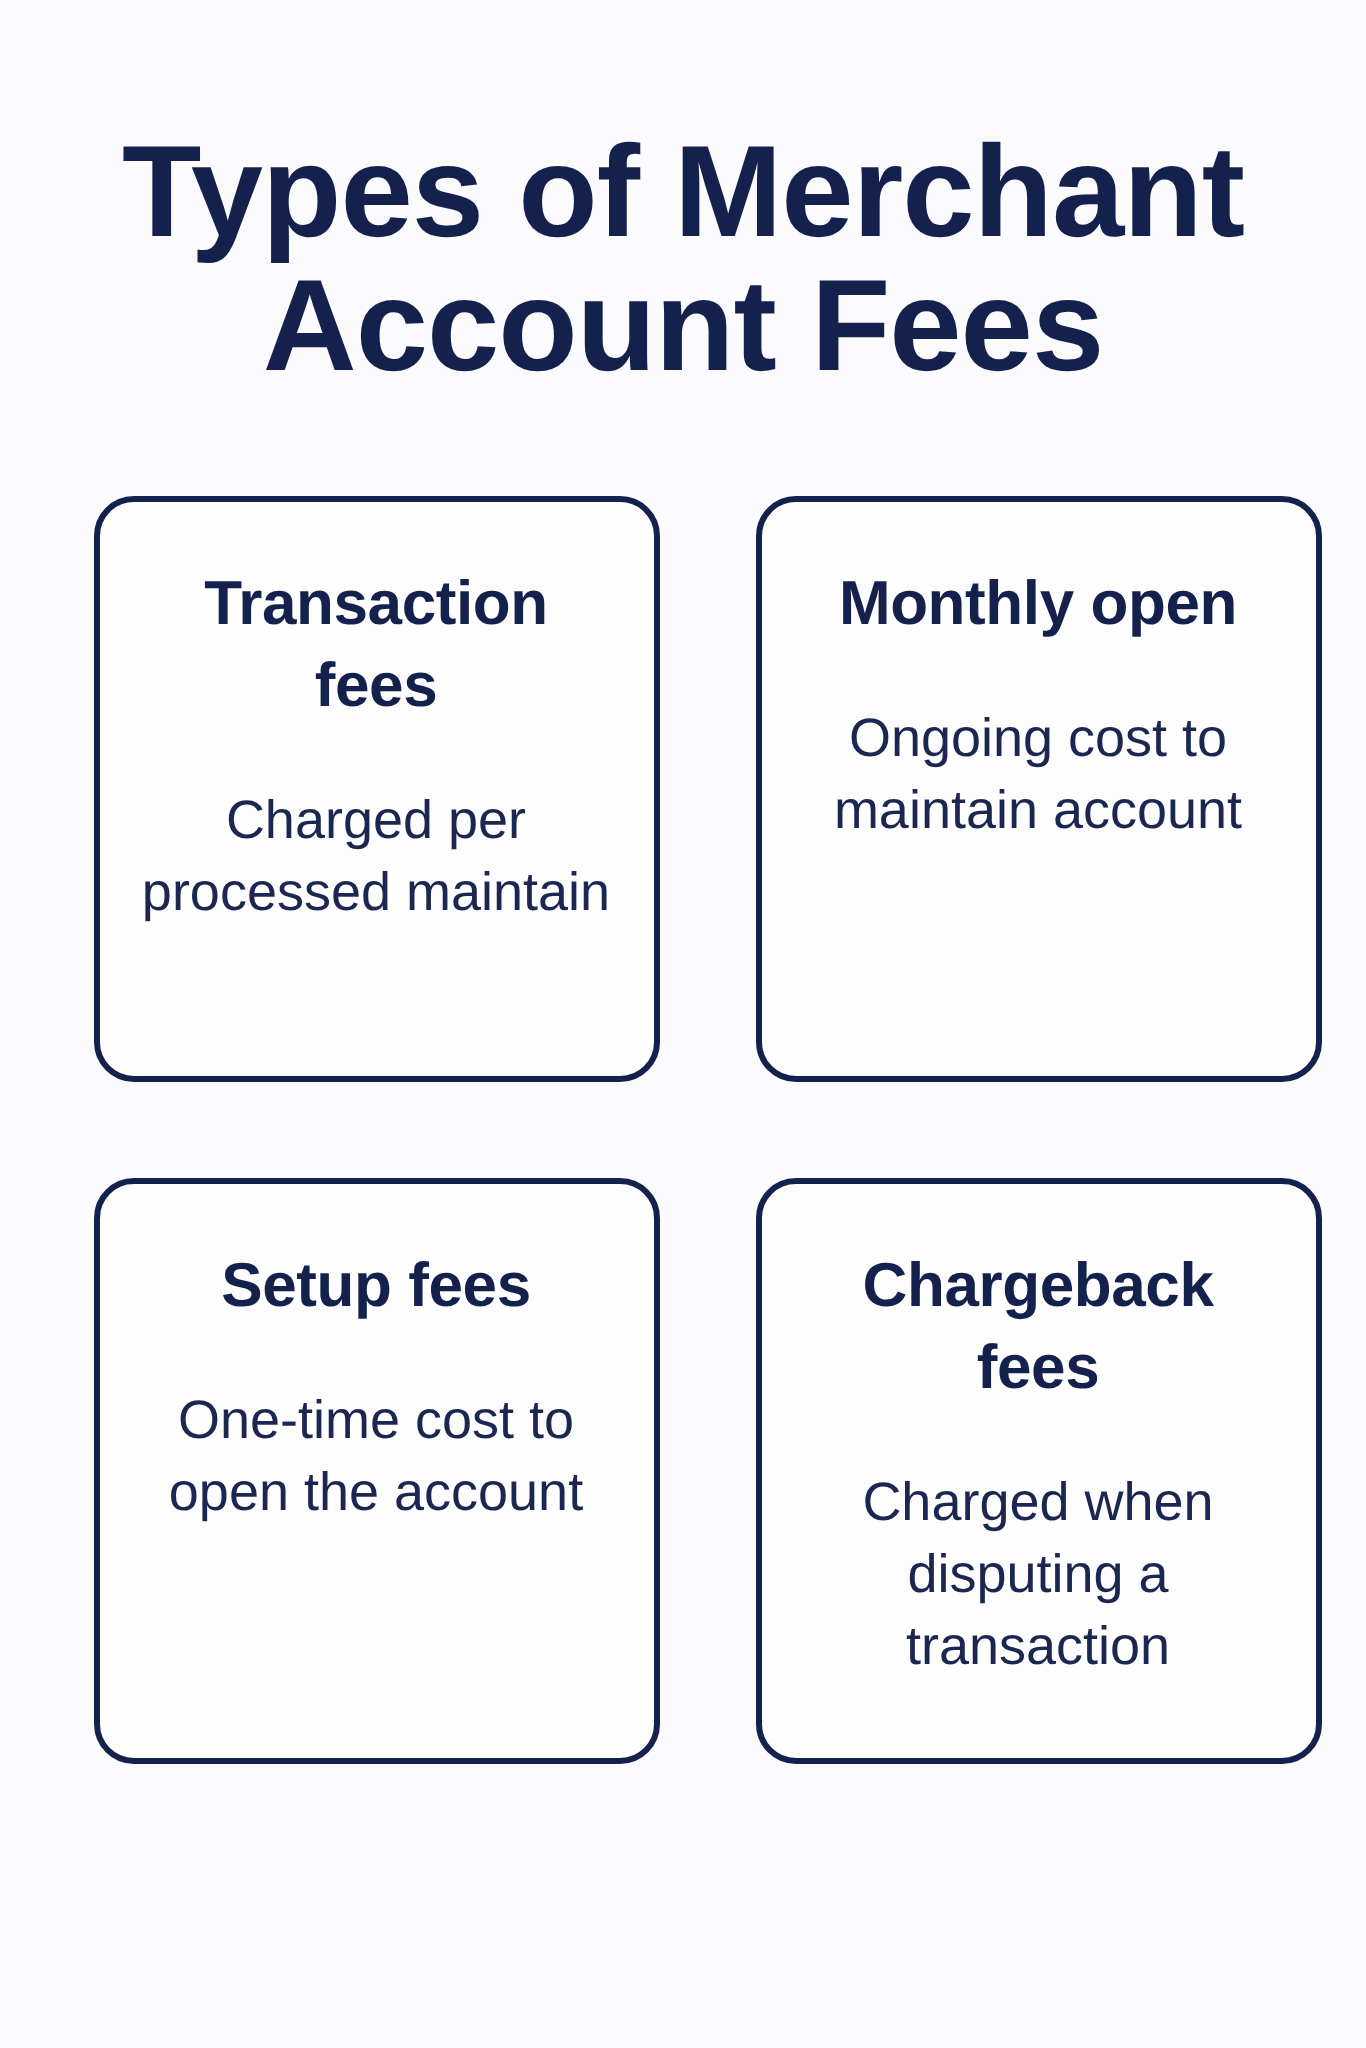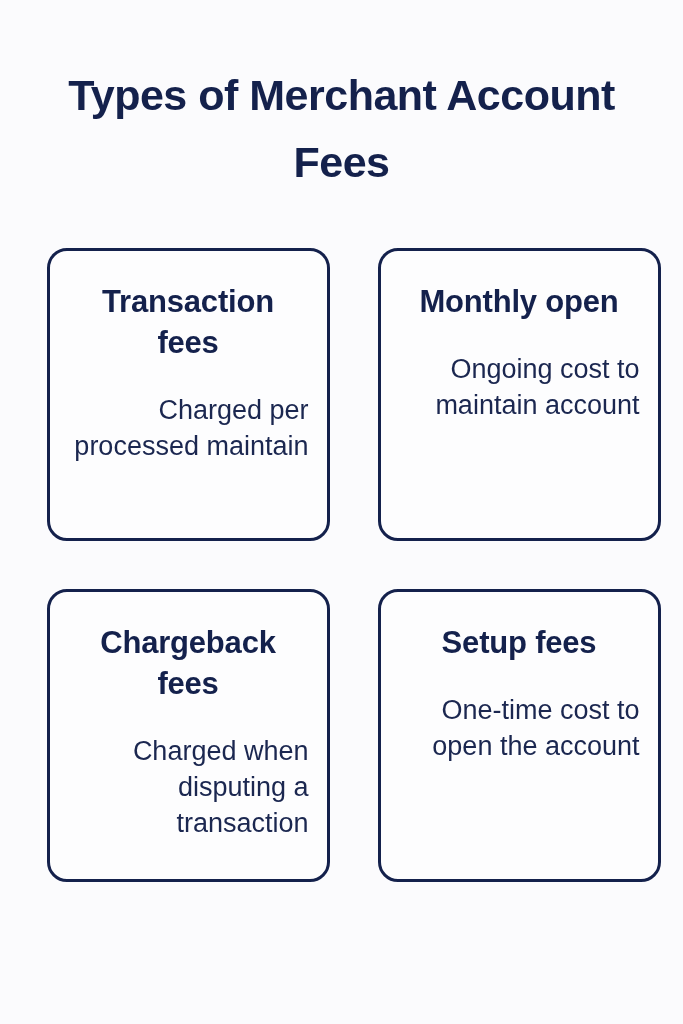--- a/index.html
+++ b/index.html
@@ -24,21 +24,21 @@
     background: #fbfbfd;
   }
 
   .page-title {
     margin: 0;
     padding: 0 60px;
     box-sizing: border-box;
     width: 100%;
     text-align: center;
     color: #14214c;
-    font-size: 43px;
+    font-size: 65px;
     font-weight: bold;
     line-height: 67px;
     letter-spacing: -0.5px;
     padding-top: 62px;
   }
 
   .card-grid {
     margin-top: 52px;
     width: 590px;
     display: grid;
@@ -66,21 +66,21 @@
     color: #14214c;
     font-size: 31px;
     font-weight: bold;
     line-height: 41px;
     letter-spacing: -0.2px;
   }
 
   .card-body {
     margin: 0;
     margin-top: 29px;
-    text-align: right;
+    text-align: center;
     color: #1b2750;
     font-size: 27px;
     font-weight: normal;
     line-height: 36px;
   }
 </style>
 </head>
 <body>
 
 <div class="infographic">
@@ -93,23 +93,23 @@
       <div class="card-heading">Transaction fees</div>
       <div class="card-body">Charged per processed maintain</div>
     </div>
 
     <div class="card">
       <div class="card-heading">Monthly open</div>
       <div class="card-body">Ongoing cost to maintain account</div>
     </div>
 
     <div class="card">
-      <div class="card-heading">Chargeback fees</div>
-      <div class="card-body">Charged when disputing a transaction</div>
+      <div class="card-heading">Setup fees</div>
+      <div class="card-body">One-time cost to open the account</div>
     </div>
 
     <div class="card">
-      <div class="card-heading">Setup fees</div>
-      <div class="card-body">One-time cost to open the account</div>
+      <div class="card-heading">Chargeback fees</div>
+      <div class="card-body">Charged when disputing a transaction</div>
     </div>
 
   </div>
 </div>
 
 </body></html>

